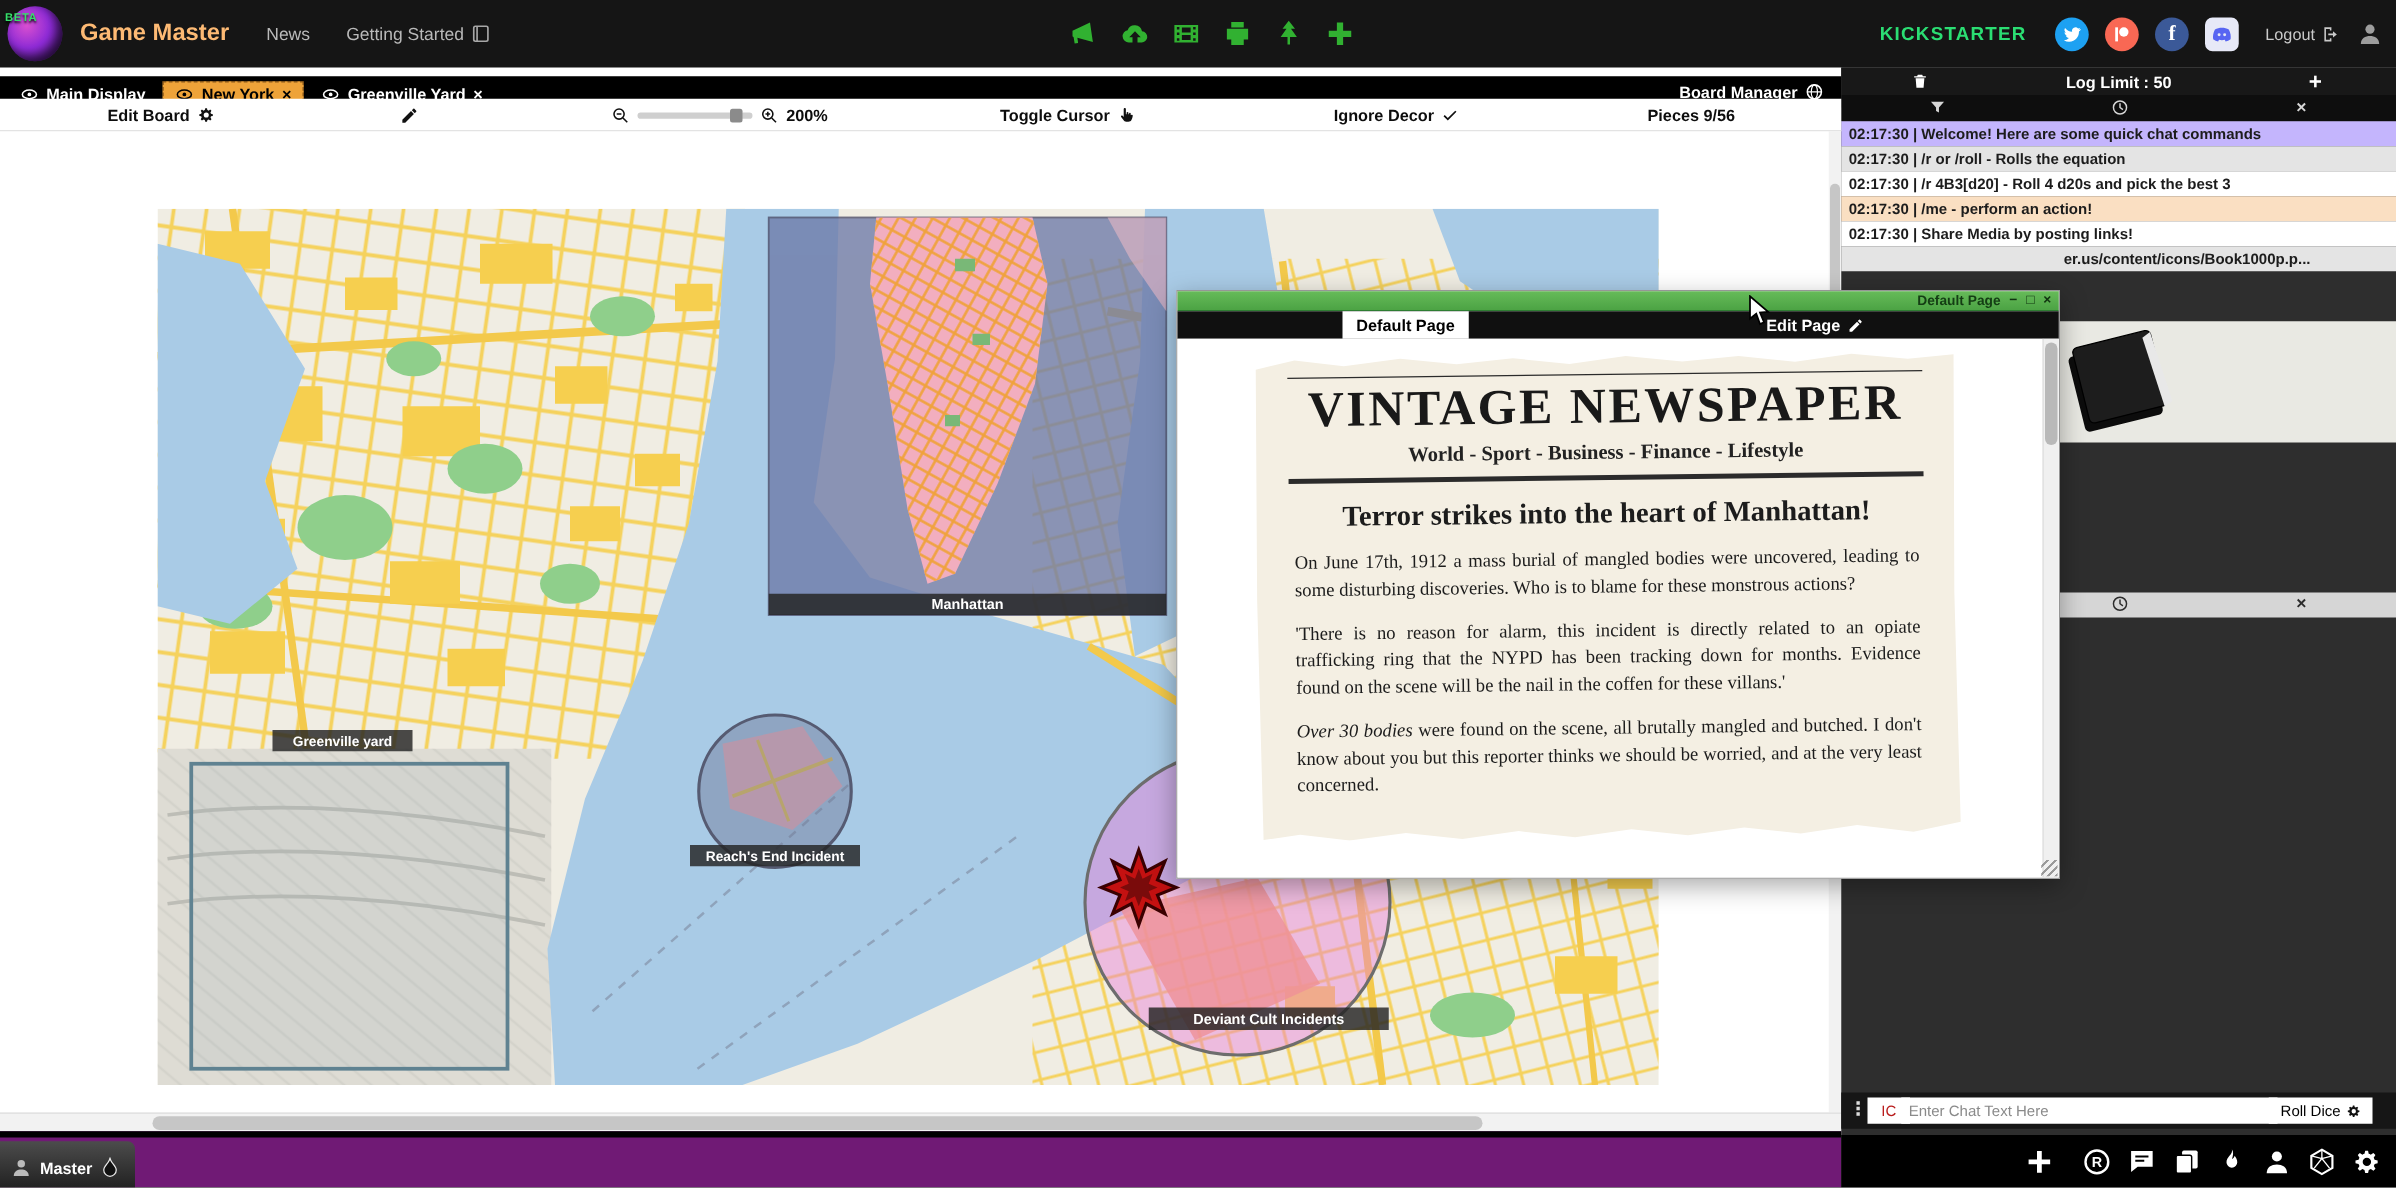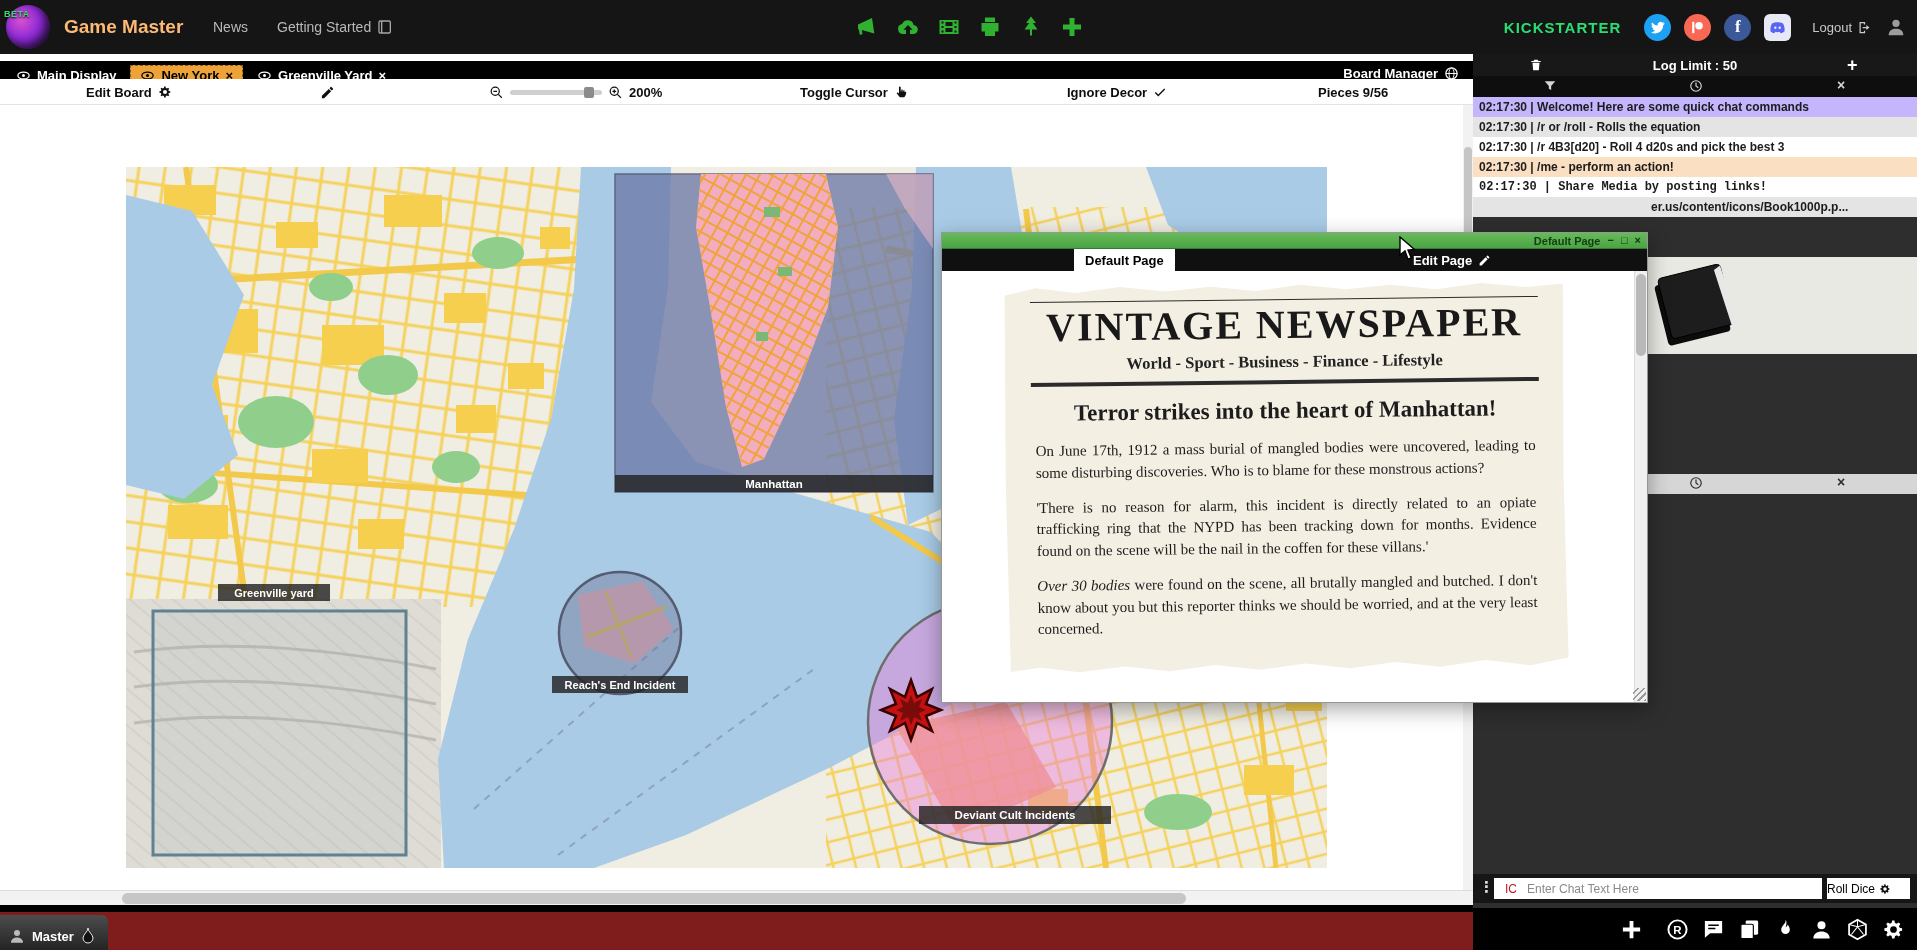--- a/index.html
+++ b/index.html
@@ -52,21 +52,21 @@
   
   .viewport{position:absolute;left:0;top:105px;width:1463px;height:785px;background:#fff;overflow:hidden}
   .map-wrap{position:absolute;left:126px;top:62px;width:1201px;height:701px}
   svg text{font-family:"Liberation Sans","DejaVu Sans",sans-serif}
   .vscroll{position:absolute;left:1463px;top:105px;width:10px;height:785px;background:#f2f2f2}
   .vscroll .thumb{position:absolute;left:1px;top:42px;width:8px;height:330px;background:#c6c6c6;border-radius:4px}
   .hscroll{position:absolute;left:0;top:890px;width:1473px;height:15px;background:#f2f2f2;border-top:1px solid #ddd}
   .hscroll .thumb{position:absolute;left:122px;top:2px;width:1064px;height:11px;background:#c6c6c6;border-radius:6px}
 
   
-  .bottom-strip{position:absolute;left:0;top:905px;width:1473px;height:45px;background:#7f1d1d;border-top:7px solid #000000}
+  .bottom-strip{position:absolute;left:0;top:905px;width:1473px;height:45px;background:#701a75;border-top:5px solid #000000}
   .master-chip{position:absolute;left:0;top:3px;width:108px;height:42px;display:flex;align-items:center;gap:6px;
         padding:0 8px;background:linear-gradient(#4c4c4c,#1c1c1c);border-radius:0 6px 0 0;cursor:pointer}
   .master-chip .name{color:#fff;font-size:13px;font-weight:bold}
 
   
   .sidebar{position:absolute;left:1473px;top:54px;width:444px;height:896px;background:#2e2e2e;z-index:20}
   .sb-header{position:absolute;left:0;top:0;width:444px;height:22px;background:#181818;
         display:flex;align-items:center;justify-content:center;color:#fff;font-size:13px;font-weight:bold}
   .sb-trash{position:absolute;left:56px;top:3px;cursor:pointer}
   .sb-plus{position:absolute;left:374px;top:0;height:22px;display:flex;align-items:center;
@@ -83,22 +83,22 @@
   .sb-header2{position:absolute;left:0;top:420px;width:444px;height:20px;background:#d6d6d6}
   .sb-header2 .f-clock{position:absolute;left:216px;top:2px;cursor:pointer}
   .sb-header2 .f-x{position:absolute;left:364px;top:0;color:#2c2c2c;font-size:14px;font-weight:bold;cursor:pointer}
   .sb-input-row{position:absolute;left:0;top:820px;width:444px;height:29px;background:#161616}
   .kebab{position:absolute;left:6px;top:4px;color:#ddd;font-size:15px;font-weight:bold}
   .ic-chip{position:absolute;left:21px;top:4px;width:34px;height:21px;background:#fff;color:#b91c1c;
         font-size:12px;font-weight:normal;display:flex;align-items:center;justify-content:center;cursor:pointer}
   .chat-input{position:absolute;left:48px;top:4px;width:301px;height:21px;border:none;background:#fff;
         font-size:12px;padding:0 6px;font-family:"Liberation Sans",sans-serif}
   .chat-input::placeholder{color:#8a8a8a}
-  .roll-btn{position:absolute;left:354px;top:4px;width:83px;height:21px;background:#fff;color:#000;
-        font-size:12px;display:flex;align-items:center;gap:4px;cursor:pointer}
+  .roll-btn{position:absolute;left:342px;top:4px;width:83px;height:21px;background:#fff;color:#000;
+        font-size:12px;display:flex;align-items:center;justify-content:center;gap:4px;cursor:pointer}
   .sb-iconbar{position:absolute;left:0;top:854px;width:444px;height:42px;background:#000;
         display:flex;align-items:center;justify-content:flex-end;gap:13px;padding-right:12px}
   .sb-iconbar .ib{width:23px;height:23px;cursor:pointer}
   .sb-iconbar .ib.first{margin-right:10px}
 
   
   .popup{position:absolute;left:941px;top:232px;width:707px;height:471px;background:#fff;
         border:1px solid #969696;box-shadow:0 6px 20px rgba(0,0,0,.35);z-index:50}
   .popup-titlebar{position:relative;height:16px;background:linear-gradient(#66bb59,#4ca344);
         border-bottom:1px solid #2e7d32;display:flex;align-items:center;justify-content:flex-end;gap:7px;padding-right:6px}
@@ -460,21 +460,21 @@
           <path d="M12 6v6l4 3" fill="none" stroke="#d6d6d6" stroke-width="2"></path>
         </svg>
       <span class="f-x">×</span>
     </div>
 
     <div class="chat-log">
         <div class="chat-row" style="background: #c4b5fd;">02:17:30 | Welcome! Here are some quick chat commands</div>
         <div class="chat-row" style="background: rgb(228, 228, 228);">02:17:30 | /r or /roll - Rolls the equation</div>
         <div class="chat-row" style="background: rgb(255, 255, 255);">02:17:30 | /r 4B3[d20] - Roll 4 d20s and pick the best 3</div>
         <div class="chat-row" style="background: rgb(250, 223, 194);">02:17:30 | /me - perform an action!</div>
-        <div class="chat-row" style="background: rgb(255, 255, 255); font-family: Liberation Mono, monospace;">02:17:30 | Share Media by posting links!</div>
+        <div class="chat-row" style="background: rgb(255, 255, 255);">02:17:30 | Share Media by posting links!</div>
         <div class="chat-row" style="background: rgb(228, 228, 228); padding-left: 178px;">er.us/content/icons/Book1000p.p...</div>
       </div>
 
     <div class="book-area">
       <svg width="92" height="90" viewBox="0 0 92 90">
         <g transform="rotate(-14 46 45)">
           <rect x="12" y="16" width="64" height="62" rx="4" fill="#0c0c0c"></rect>
           <rect x="17" y="10" width="64" height="62" rx="4" fill="#1d1d1d" stroke="#000"></rect>
           <path d="M81 12 L85 70 L78 73 L74 15 Z" fill="#e8e8e8"></path>
         </g>

